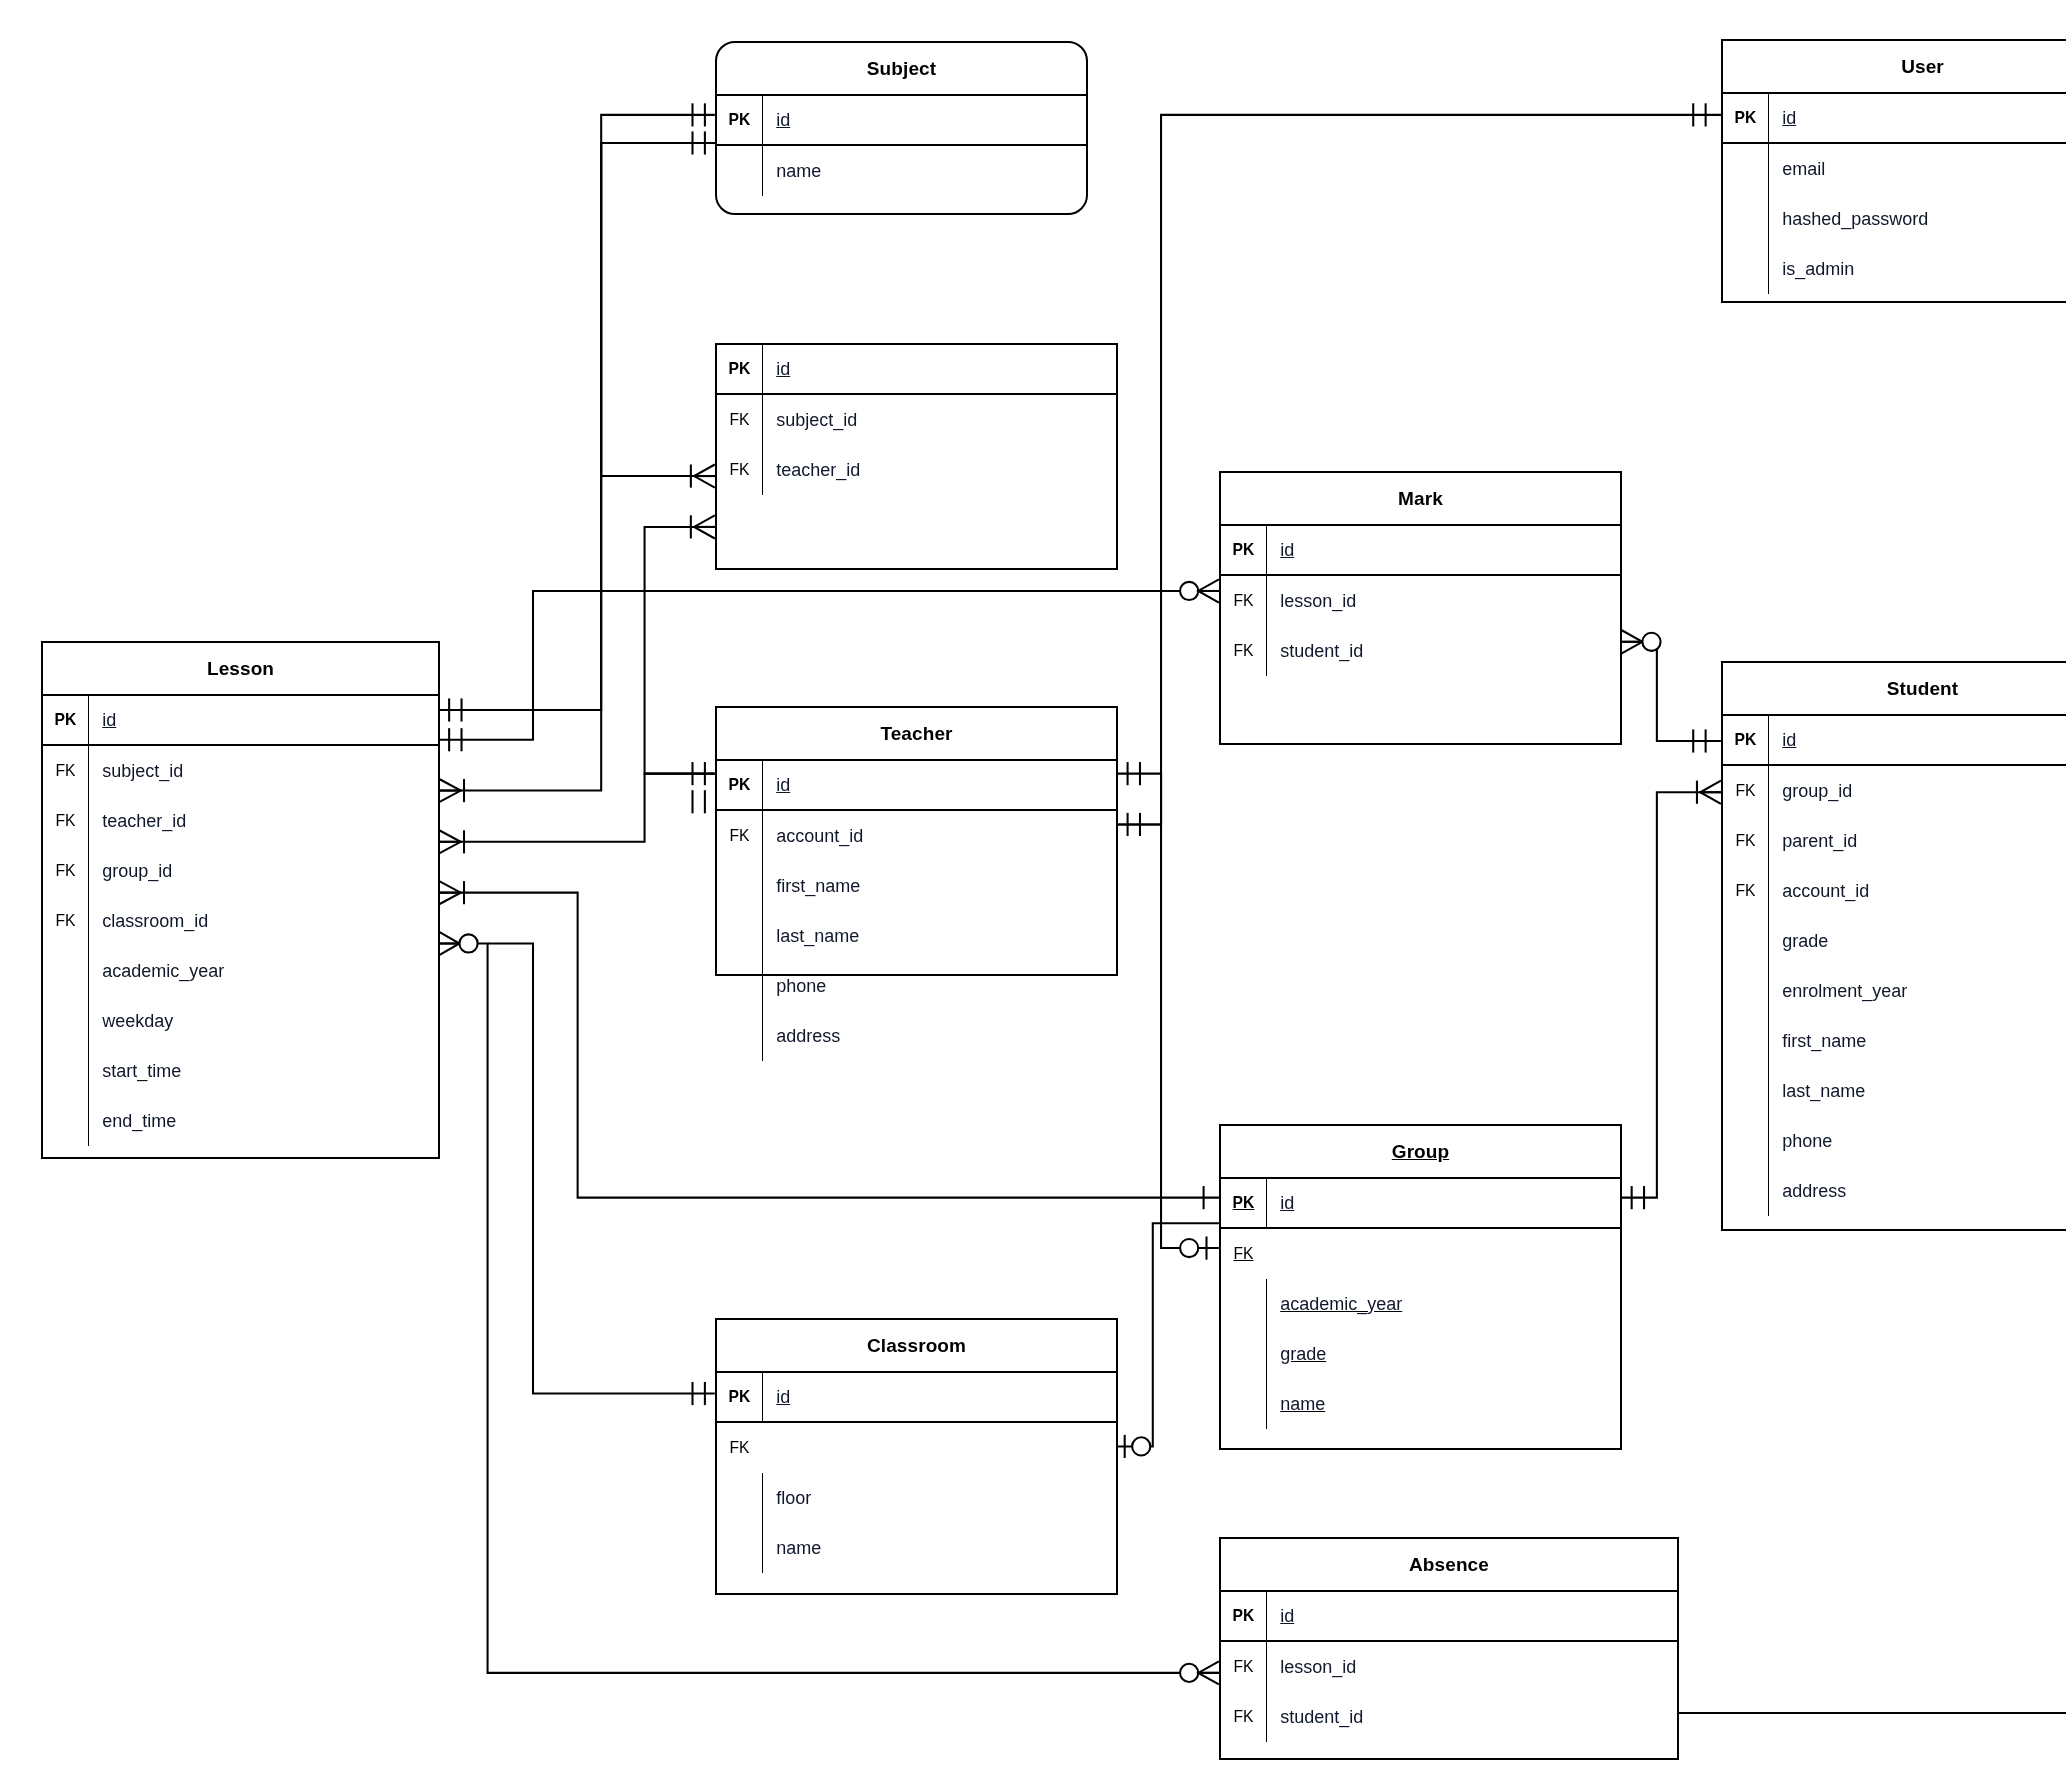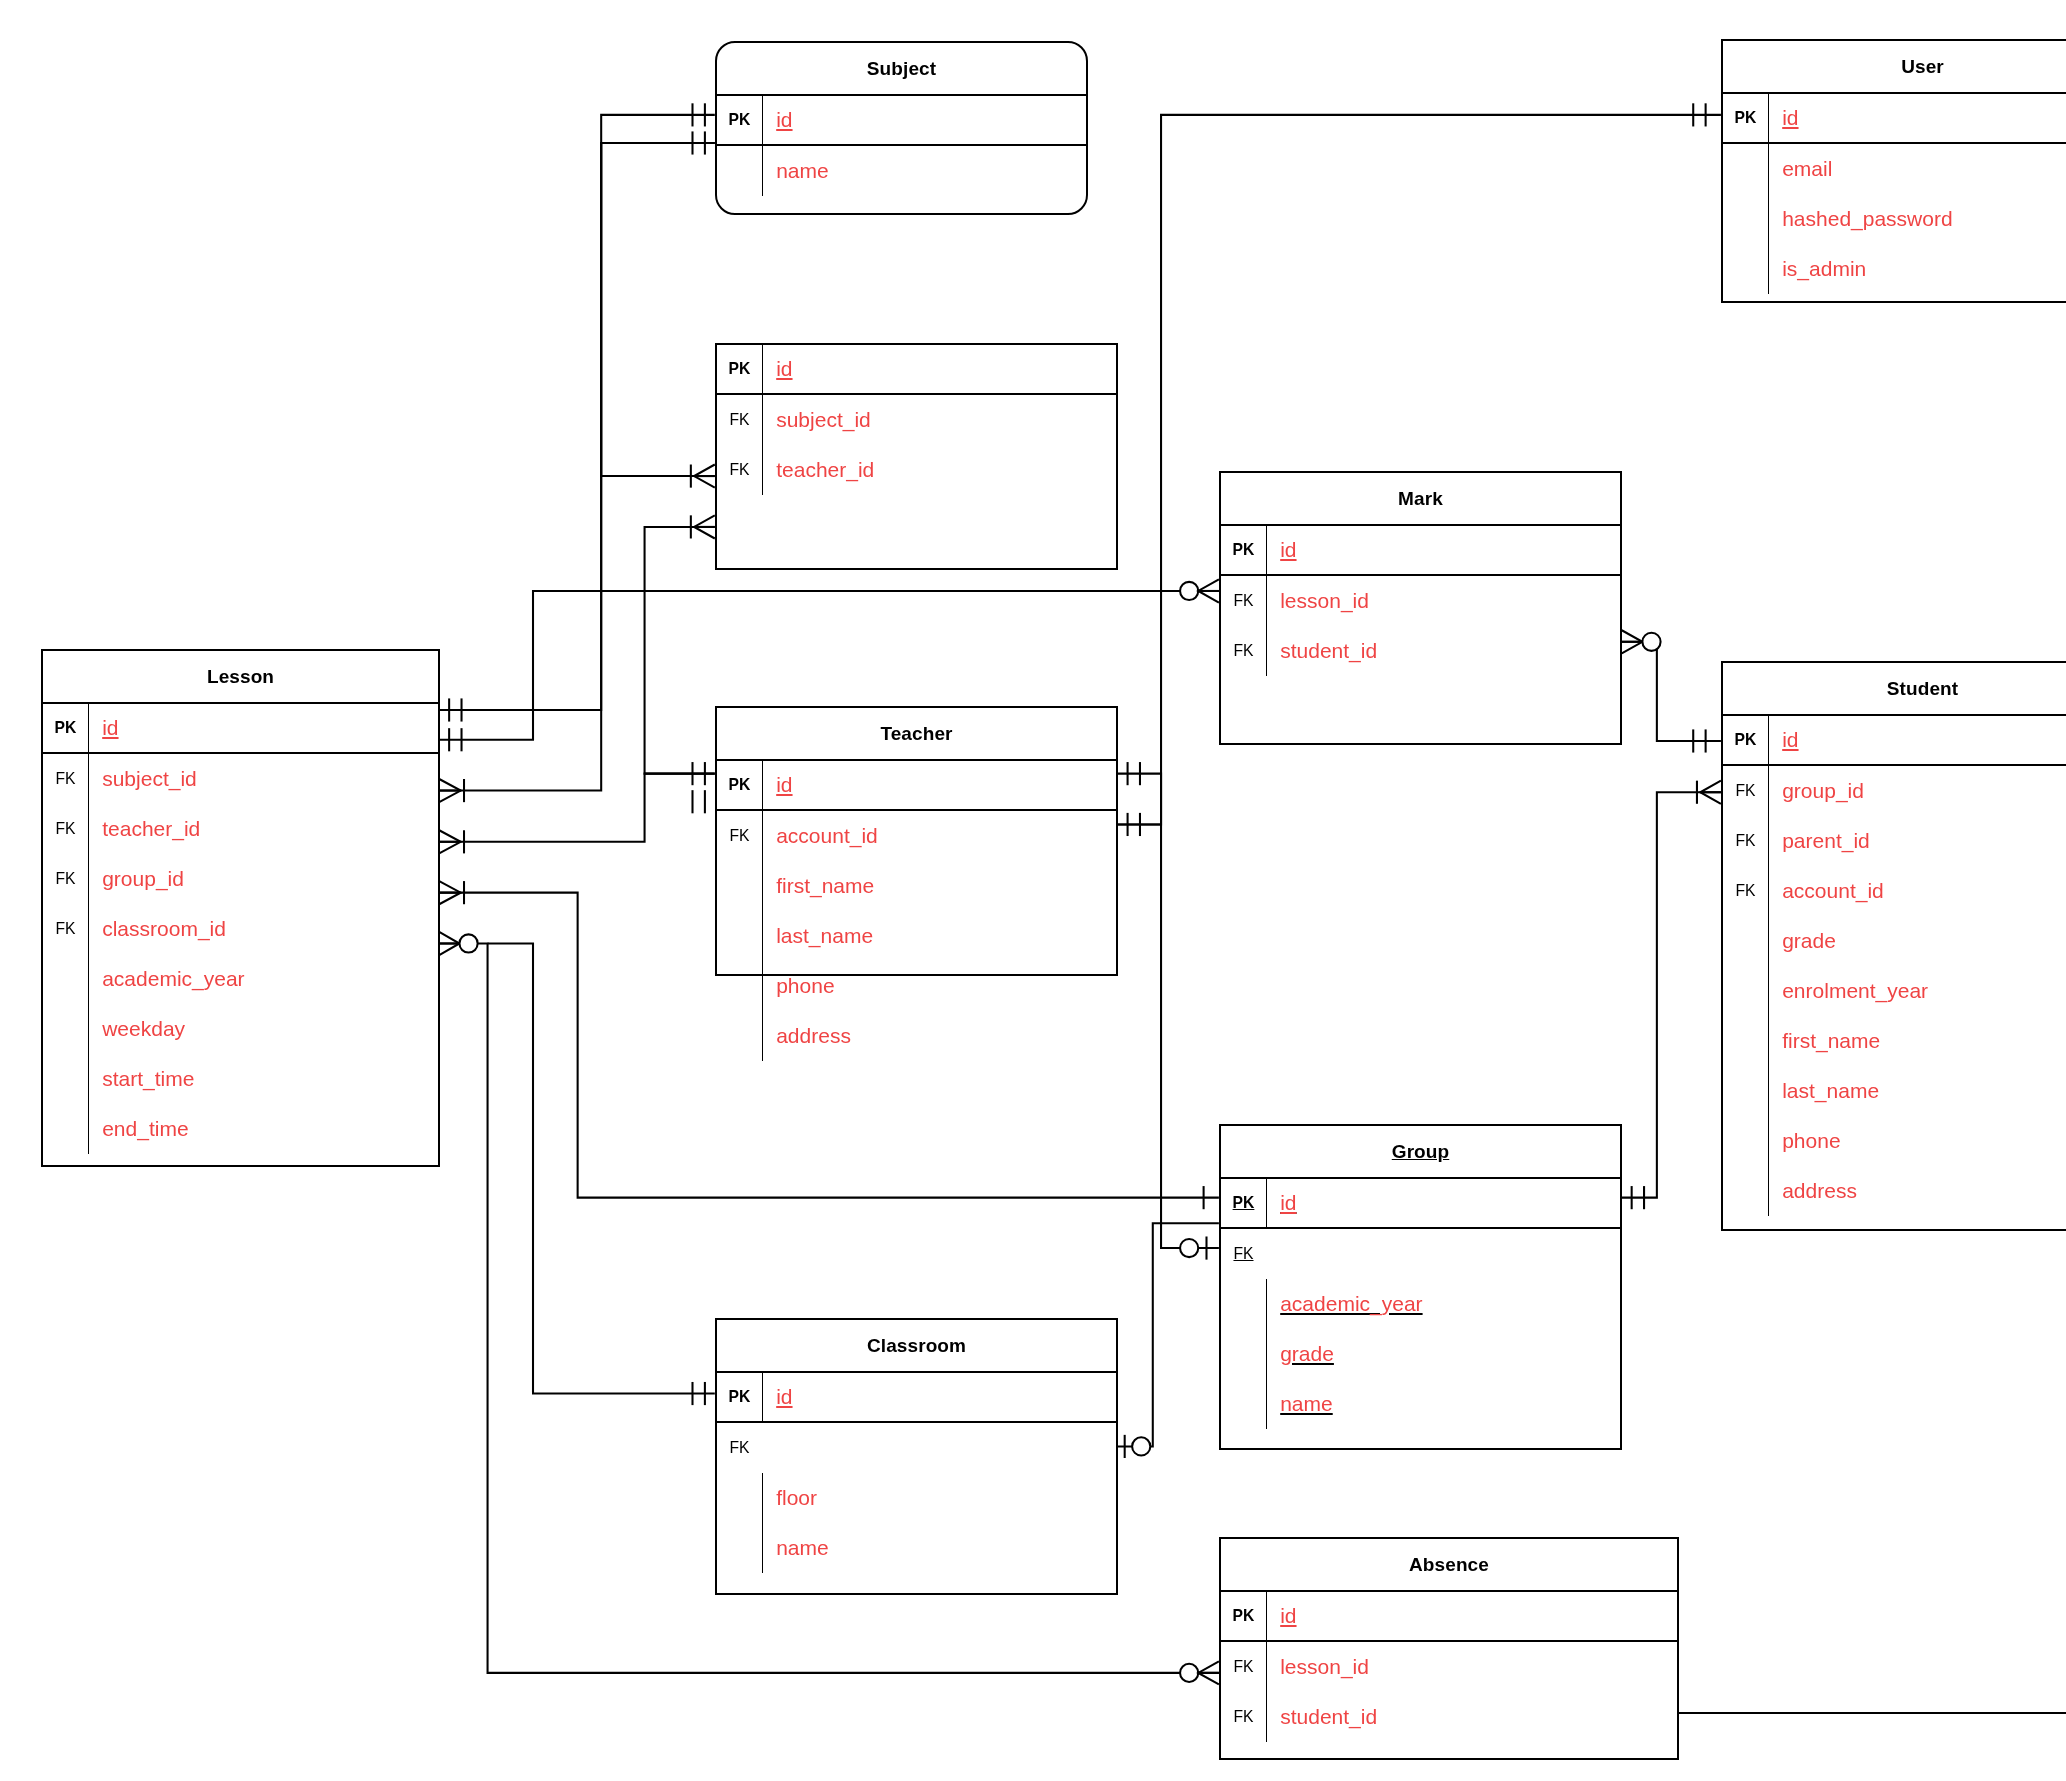--- a/index.html
+++ b/index.html
@@ -82,22 +82,22 @@
     font-size: 15.7px;
     color: #000000;
   }
   .key-col.pk { font-weight: bold; }
   .name-col {
     box-sizing: border-box;
     flex: 1 1 auto;
     display: flex;
     align-items: center;
     padding-left: 13.2px;
-    font-size: 21px;
-    color: #ef4444;
+    font-size: 18px;
+    color: #0f172a;
     border-left: 1.7px solid #000000;
   }
   .ent-pkrow .name-col {
     border-left: 1.7px solid #000000;
   }
   .name-col.pkname {
     text-decoration: underline;
     font-weight: normal;
   }
   .ent-body .ent-row:first-child .name-col { }
@@ -389,21 +389,21 @@
       <div class="ent-row">
         <div class="key-col">FK</div>
         <div class="name-col">student_id</div>
       </div>
       <div class="ent-row">
         <div class="key-col"></div>
       </div>
     </div>
   </div>
 
-  <div class="entity" style="left:41px; top:641px; width:399px; height:518px;margin-top:8px;">
+  <div class="entity" style="left:41px; top:641px; width:399px; height:518px;">
     <div class="ent-title">Lesson</div>
     <div class="ent-pkrow">
       <div class="key-col pk">PK</div>
       <div class="name-col pkname">id</div>
     </div>
     <div class="ent-body">
       <div class="ent-row">
         <div class="key-col">FK</div>
         <div class="name-col">subject_id</div>
       </div>

